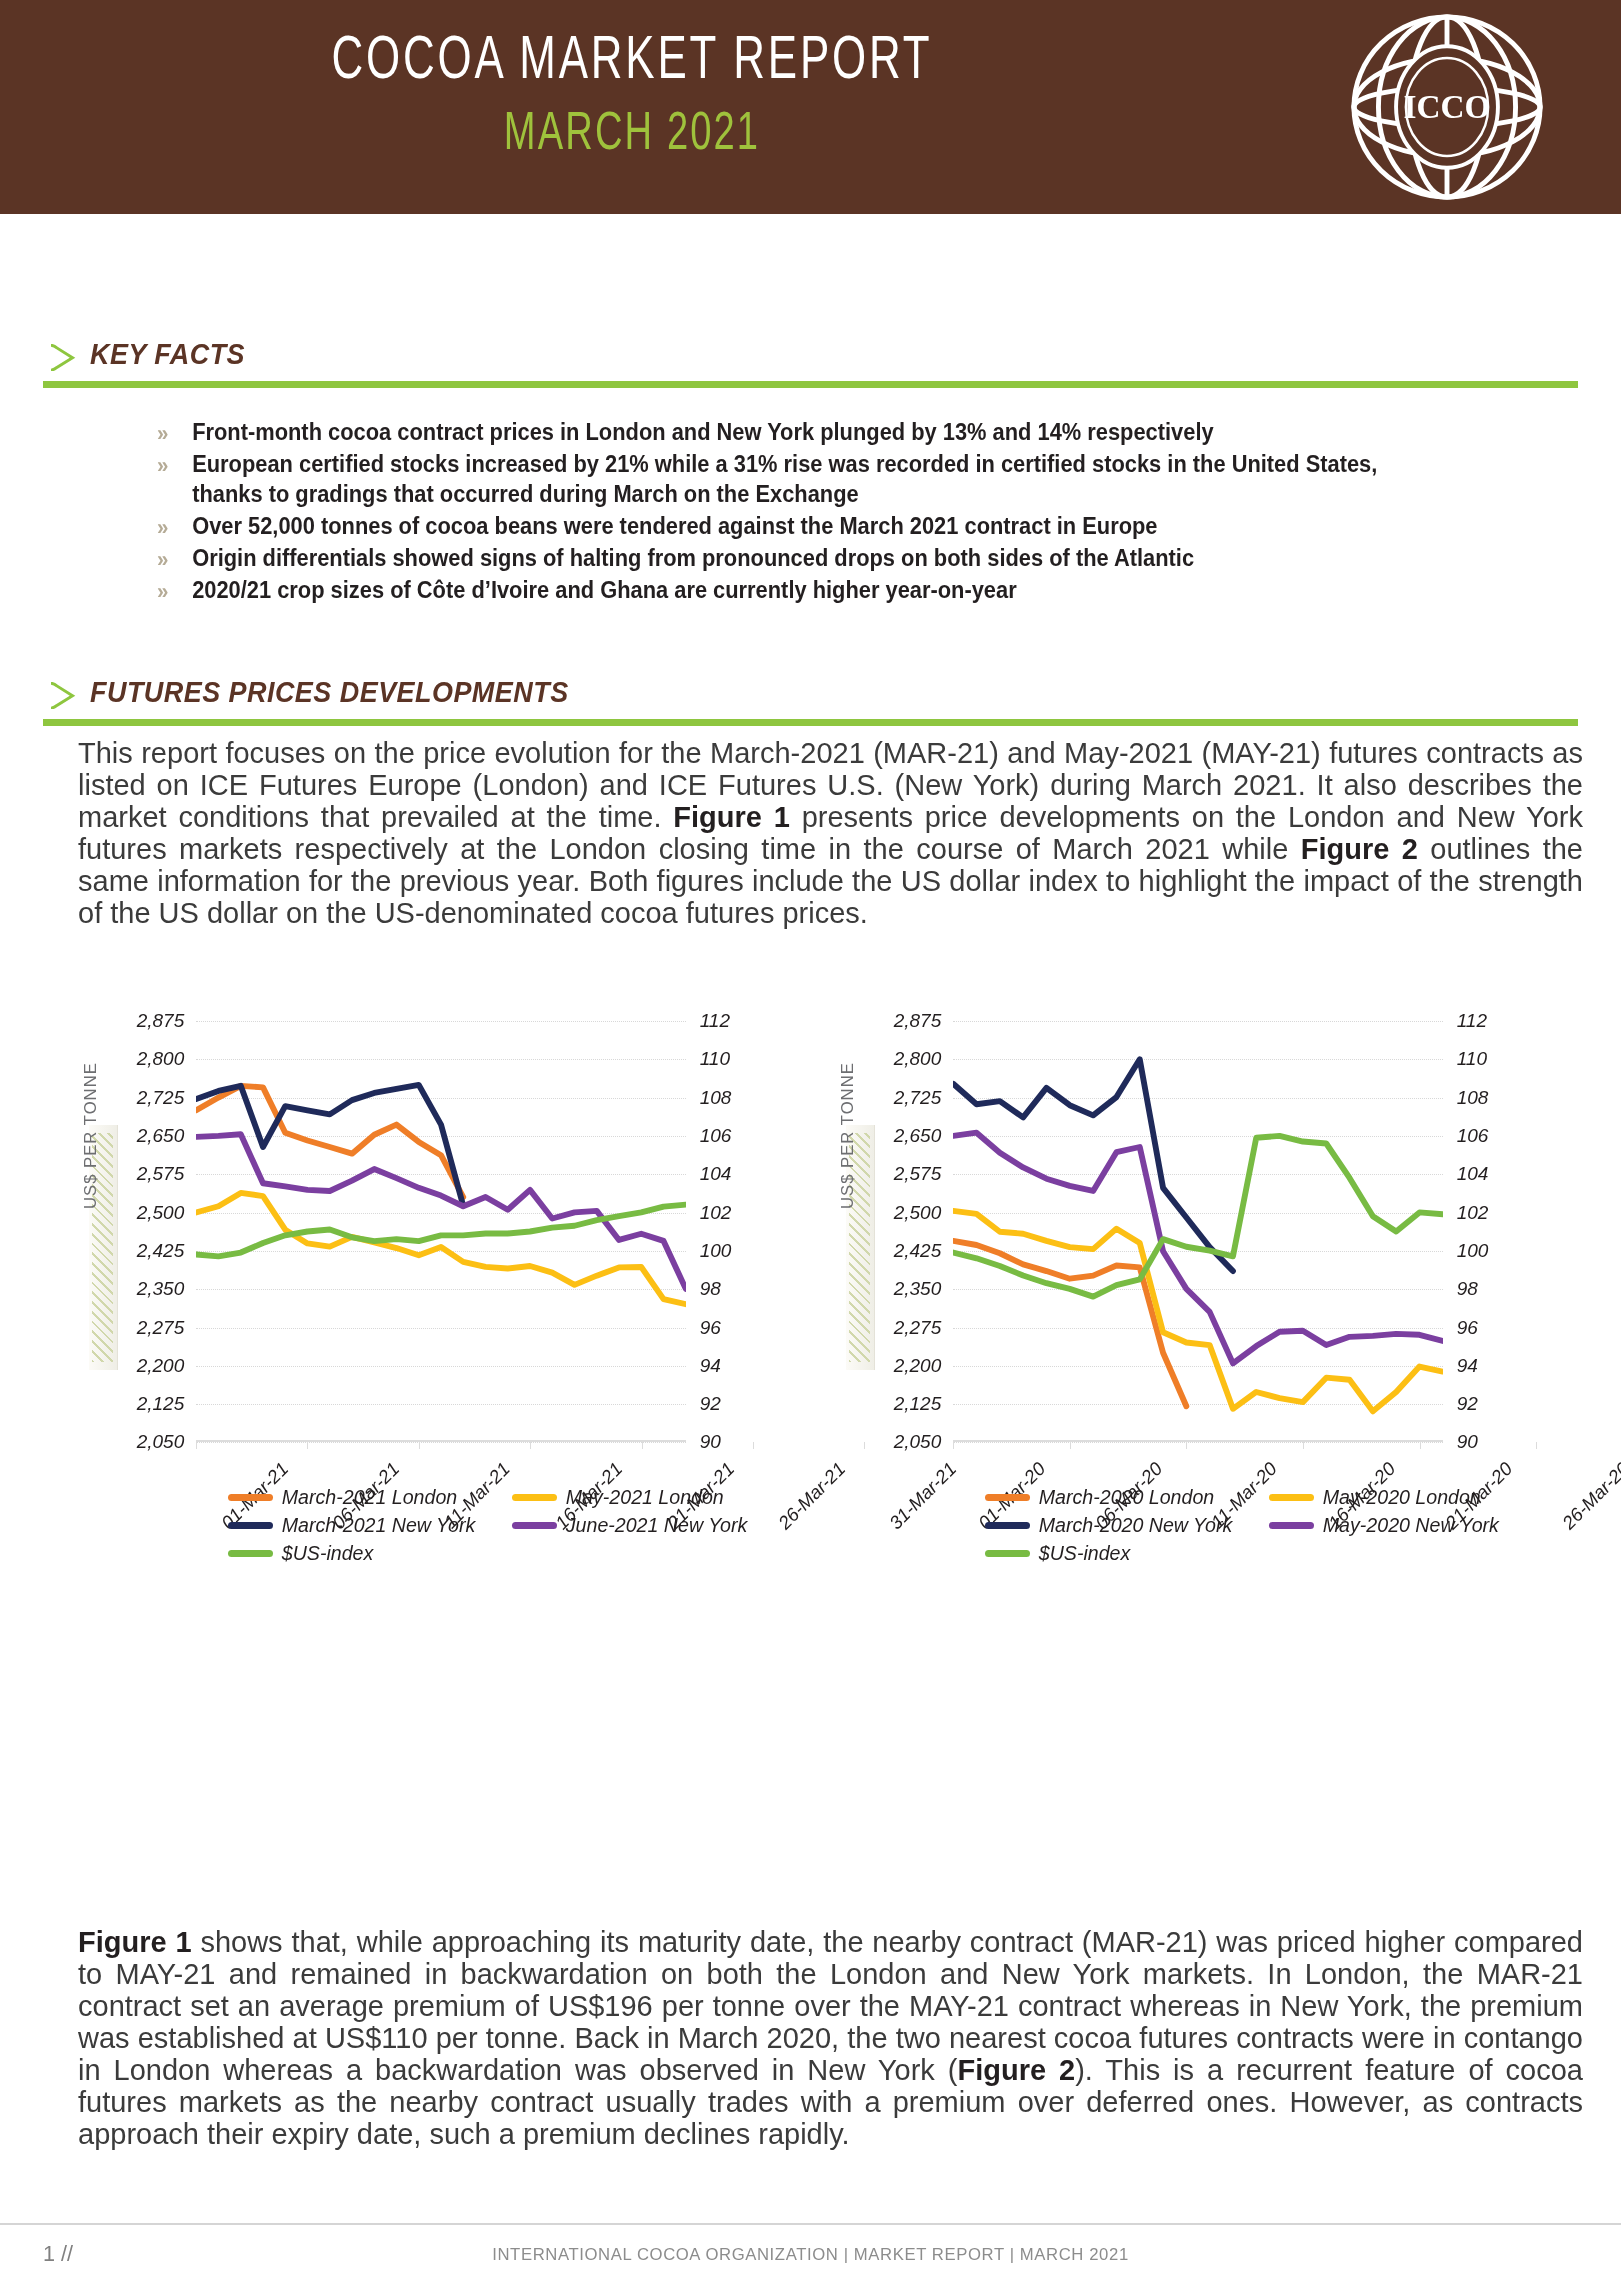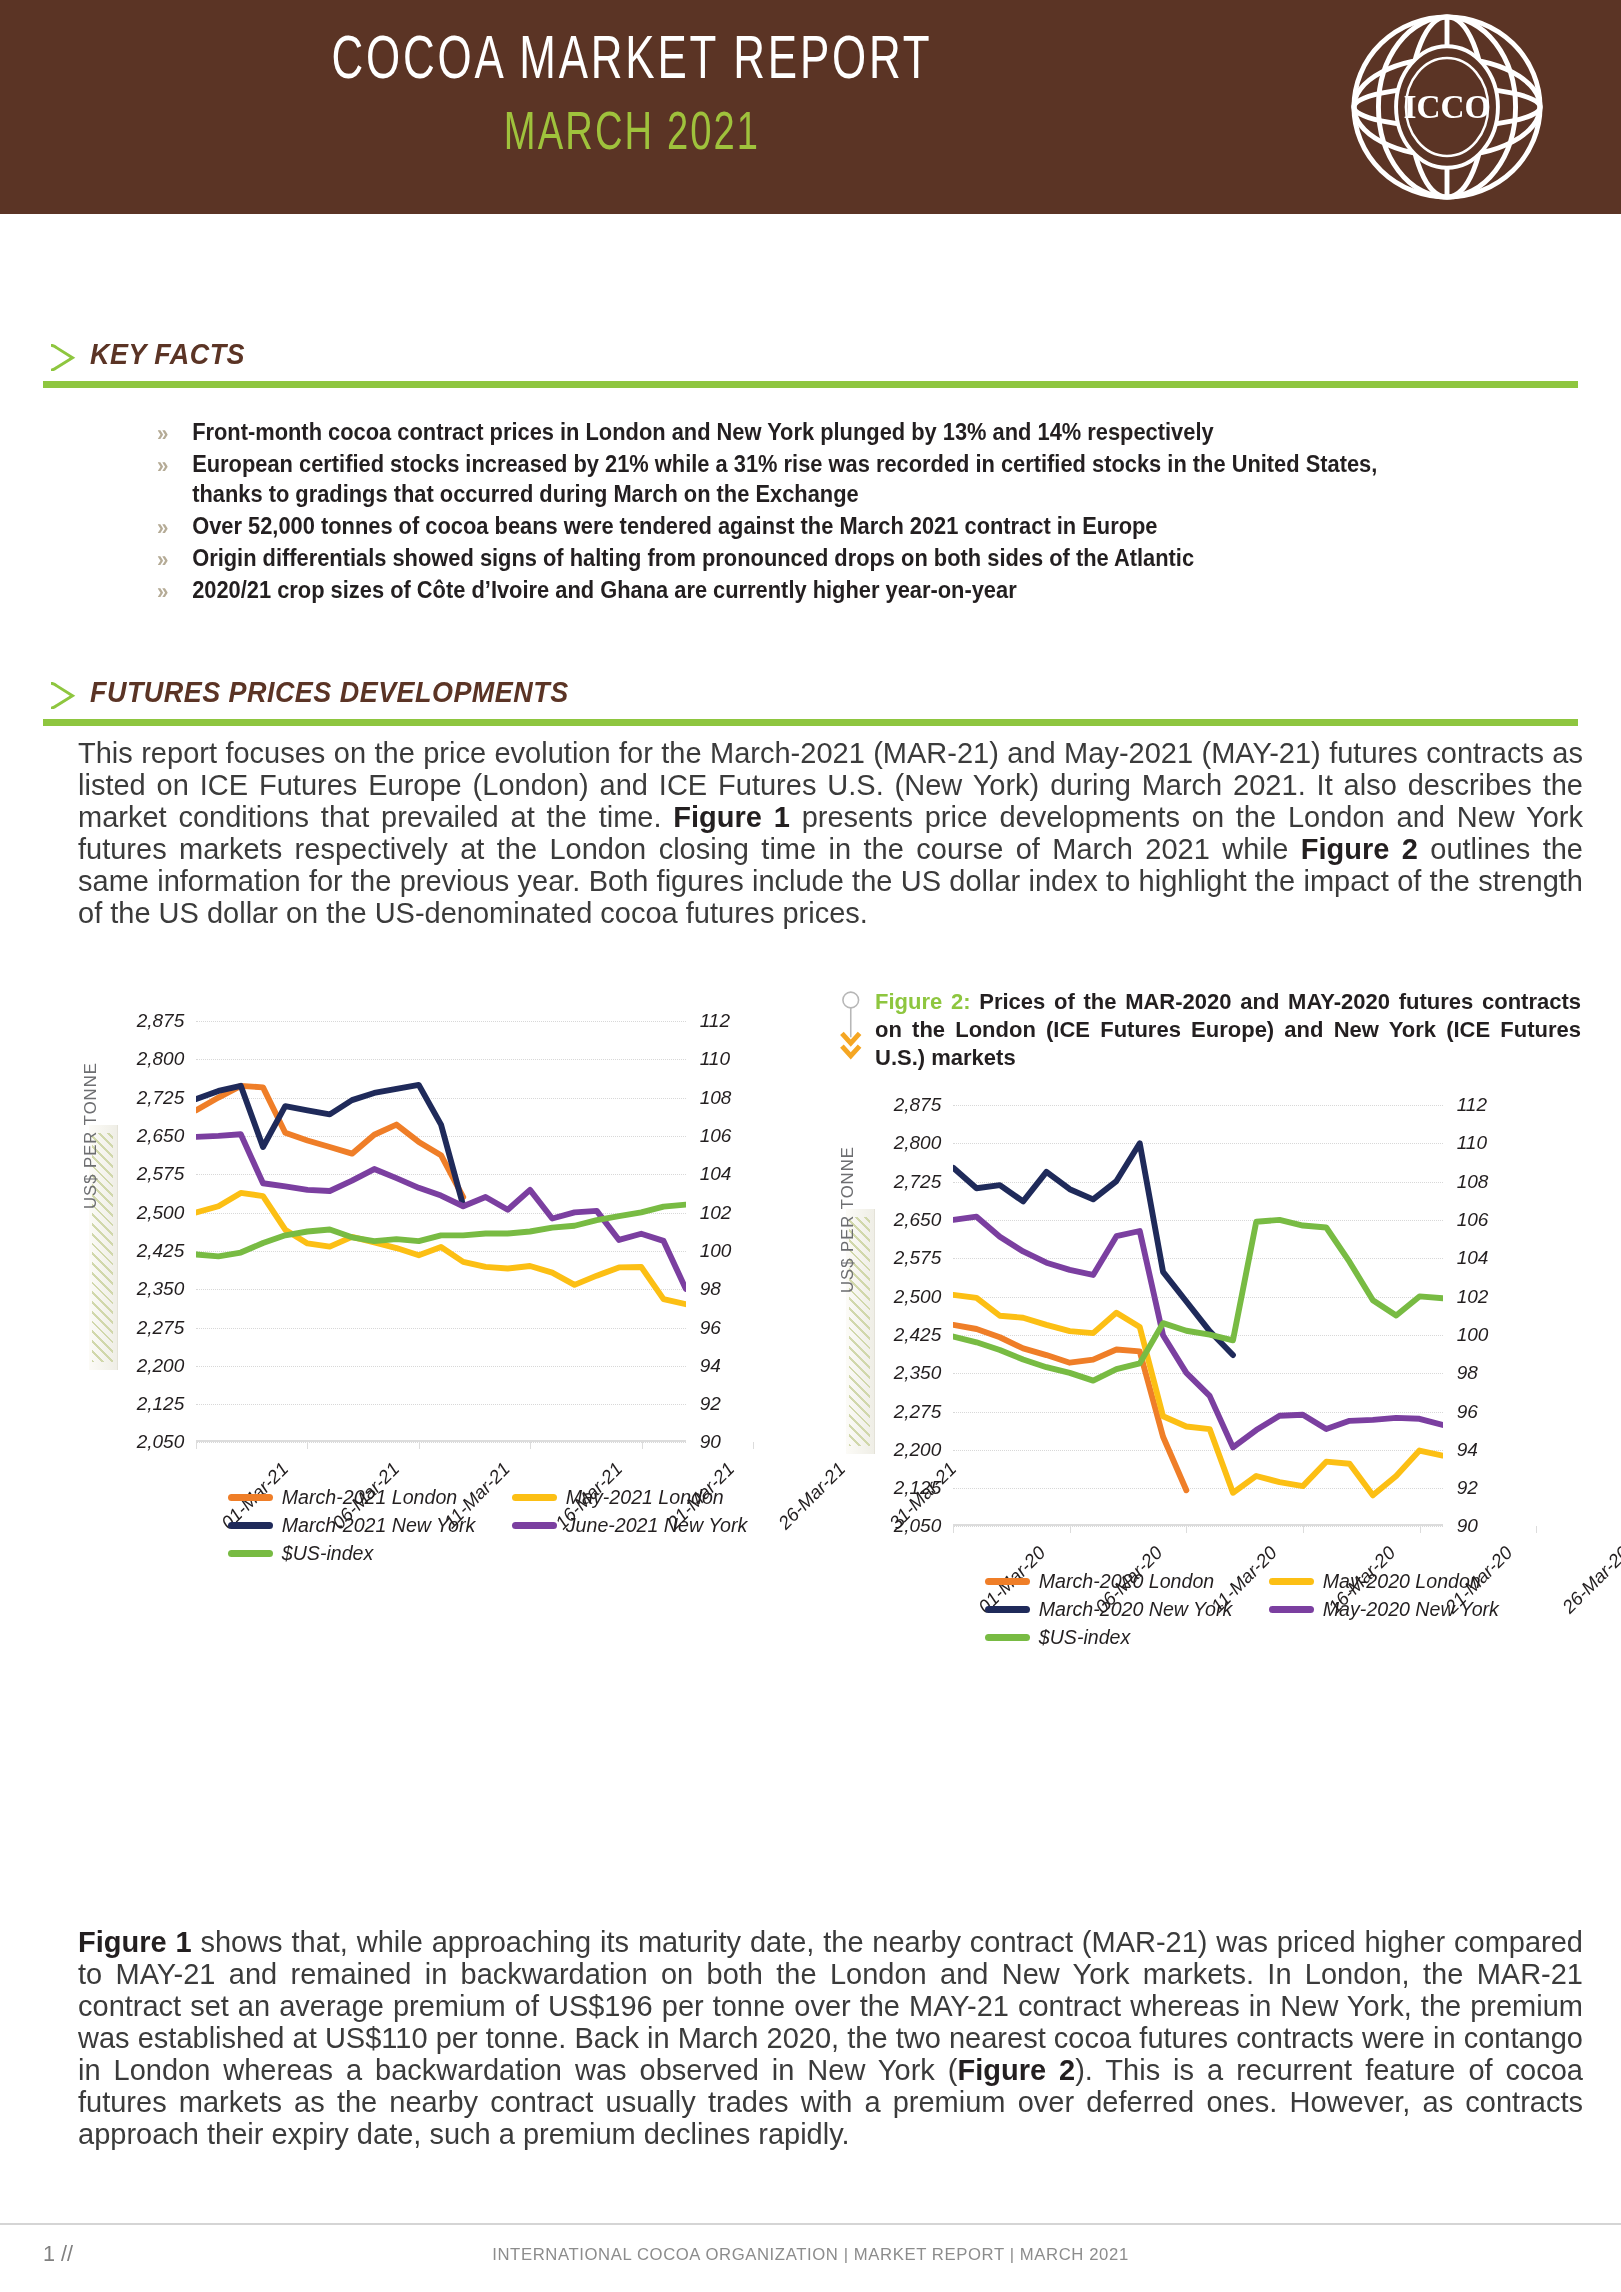--- a/index.html
+++ b/index.html
@@ -356,30 +356,20 @@
         </div>
         <div class="leg">
           <span class="leg-swatch" style="background: rgb(120, 187, 67);"></span>
           <span>$US-index</span>
         </div>
       </div>
   </div>
 </div>
 
 <div class="fig" style="left:828px; top:988px;">
-  <div class="fig-cap">
-    <svg class="fig-marker" viewBox="0 0 26 72">
-      <circle cx="13" cy="10" r="8" fill="none" stroke="#b7b7b7" stroke-width="1.6"></circle>
-      <line x1="13" y1="18" x2="13" y2="48" stroke="#b7b7b7" stroke-width="1.6"></line>
-      <path d="M4 44 L13 54 L22 44" fill="none" stroke="#f5a623" stroke-width="5"></path>
-      <path d="M4 57 L13 67 L22 57" fill="none" stroke="#f5a623" stroke-width="5"></path>
-    </svg>
-    <span class="fnum">Figure 2:</span>
-    <span>Prices of the MAR-2020 and MAY-2020 futures contracts on the London (ICE Futures Europe) and New York (ICE Futures U.S.) markets</span>
-  </div>
   <div class="chart-wrap">
     <div class="ribbon"></div>
     <div class="ylab">US$ PER TONNE</div>
     <div class="plot" id="plot2">
         <div class="gridline" style="top: 421px;"></div>
         <div class="ytick" style="top: 421px;">2,050</div>
         <div class="ytick-r" style="top: 421px;">90</div>
         <div class="gridline" style="top: 383px;"></div>
         <div class="ytick" style="top: 383px;">2,125</div>
         <div class="ytick-r" style="top: 383px;">92</div>

